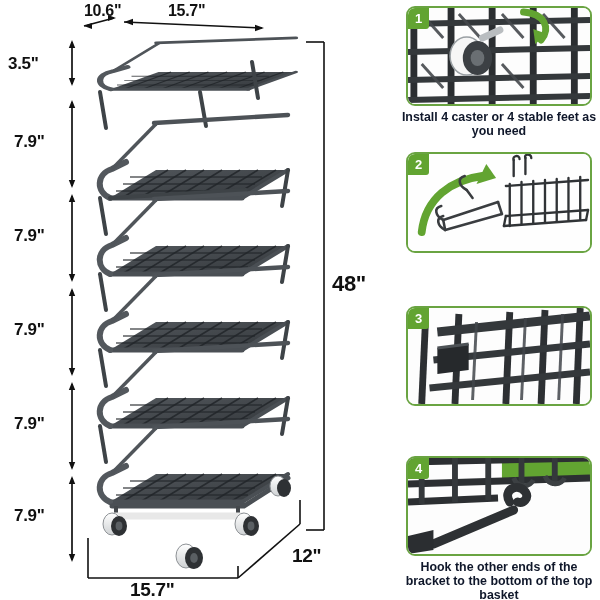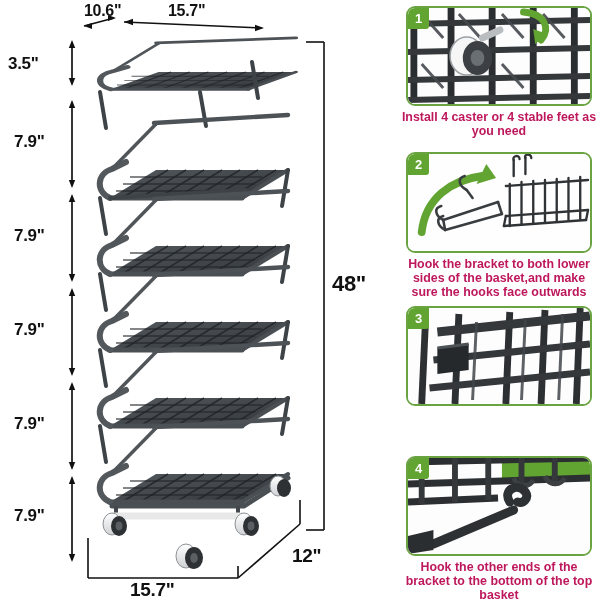--- a/index.html
+++ b/index.html
@@ -22,21 +22,21 @@
   #steps{position:absolute;left:398px;top:0;width:202px;height:600px;}
   .step{position:absolute;left:0;width:202px;}
   .step-frame{position:relative;margin:0 8px;border:2px solid #6aa442;
               border-radius:9px;background:#fff;overflow:hidden;}
   .step-photo{display:block;width:100%;height:100%;}
   .step-badge{position:absolute;left:0;top:0;width:21px;height:21px;
               background:#62a431;color:#fff;font-size:13px;font-weight:bold;
               line-height:21px;text-align:center;
               border-bottom-right-radius:3px;z-index:5;}
   .step-cap{margin:4px 2px 0 2px;text-align:center;font-size:12.4px;
-            font-weight:bold;line-height:14.2px;color:#be185d;}
+            font-weight:bold;line-height:14.2px;color:#0f172a;}
 </style>
 </head>
 <body>
 
 <div id="root">
 
   <div id="product-area">
 
     <svg id="product-svg" width="395" height="600" viewBox="0 0 395 600">
       <defs>
@@ -326,21 +326,20 @@
             <path d="M38,76 L96,60"></path>
             <path d="M36,66 L38,76"></path>
             <path d="M92,48 L96,60"></path>
             <path d="M36,66 C28,62 26,54 34,52"></path>
             <path d="M38,76 C30,72 28,64 36,62"></path>
             <path d="M60,36 C52,32 50,24 58,22"></path>
             <path d="M60,36 L66,44"></path>
           </g>
         </svg>
       </div>
-      <div class="step-cap">Hook the bracket to both lower sides of the basket,and make sure the hooks face outwards</div>
     </div>
 
     <div class="step" style="top:306px;">
       <div class="step-frame" style="height:96px;">
         <div class="step-badge">3</div>
         <svg class="step-photo" viewBox="0 0 186 96" preserveAspectRatio="none">
           <rect width="186" height="96" fill="#fdfdfd"></rect>
           <g stroke="#2d3033" stroke-width="7" fill="none">
             <path d="M18,10 L14,96"></path>
               <path d="M52,6 L48,96"></path>

